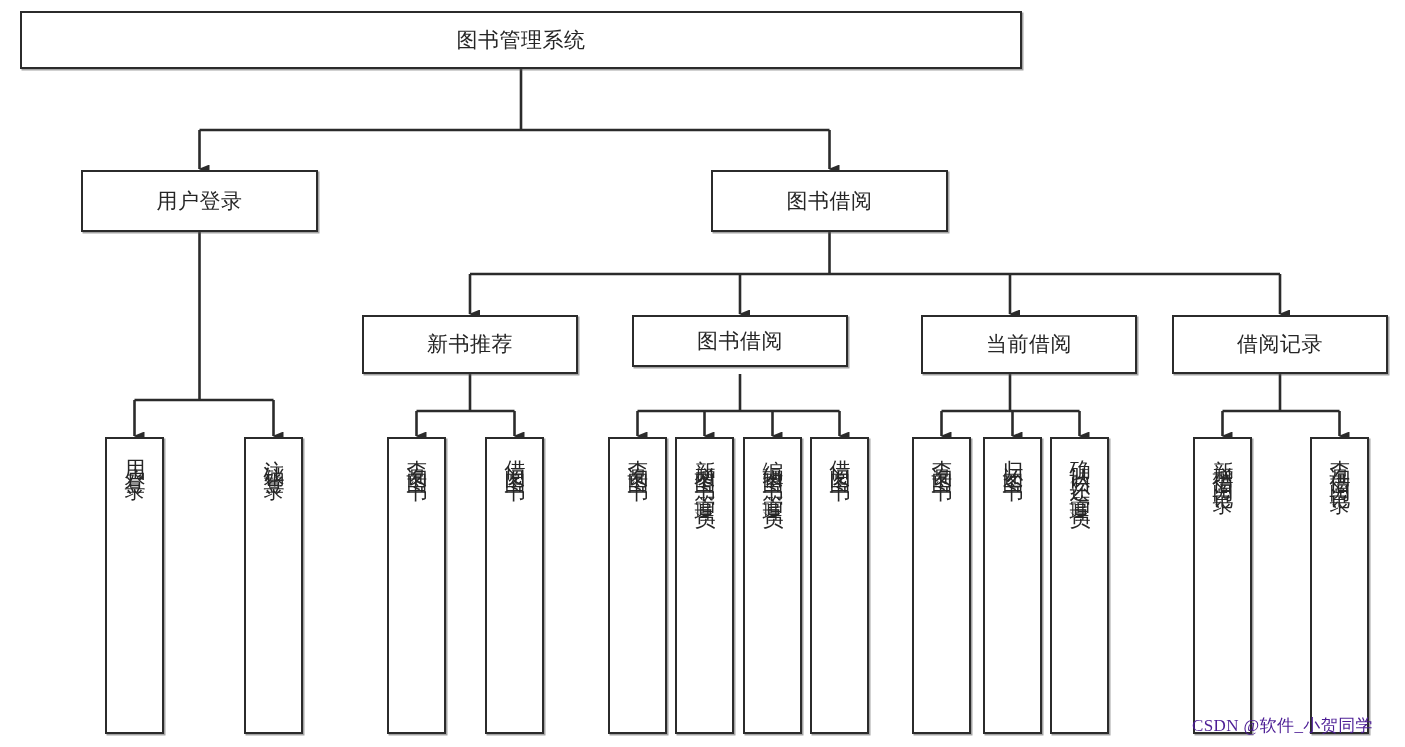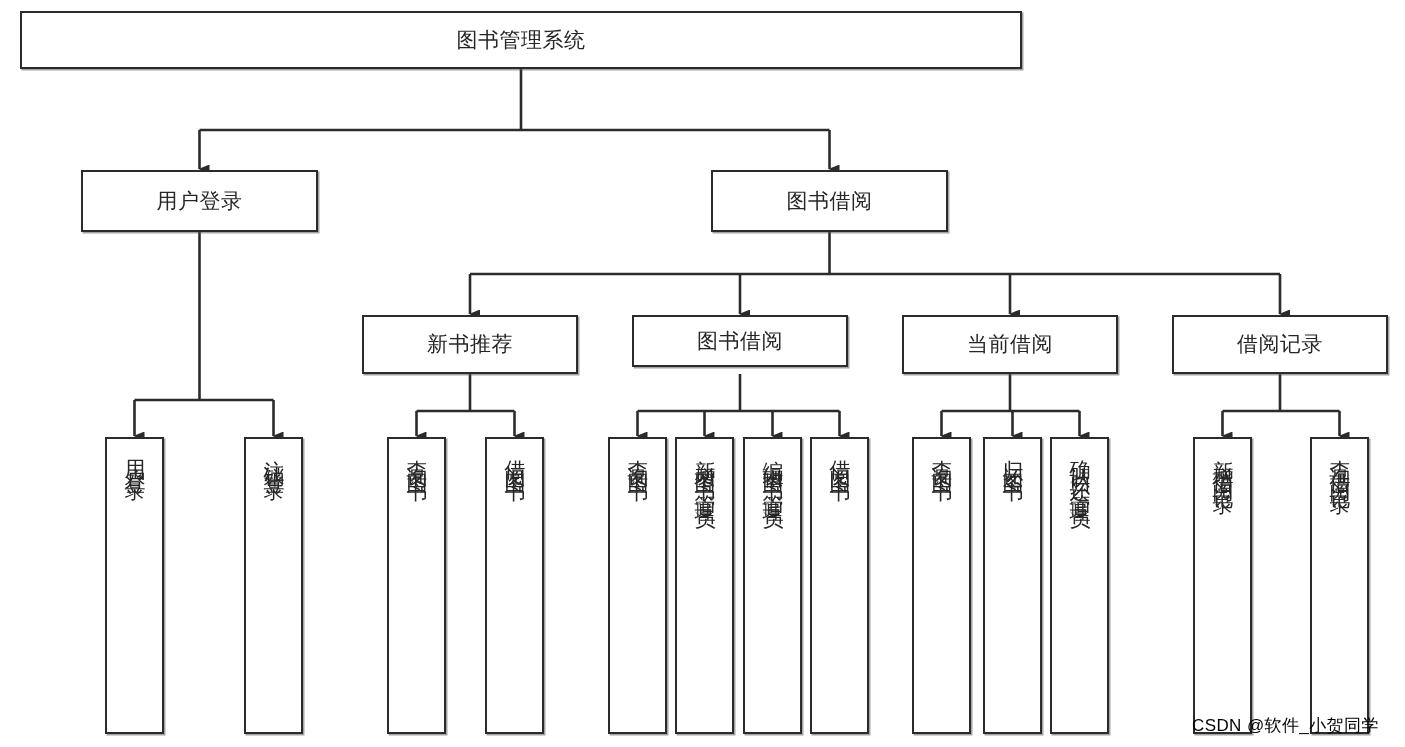--- a/index.html
+++ b/index.html
@@ -59,23 +59,23 @@
     white-space: nowrap;
   }
   .node-root {
     font-size: 22px;
   }
   .watermark {
     position: absolute;
     left: 1192px;
     top: 714px;
     font-size: 17px;
-    color: #000000;
+    color: #4c1d95;
     white-space: nowrap;
-    font-family: Liberation Sans, sans-serif;
+    font-family: Liberation Serif, serif;
     letter-spacing: 0.4px;
   }
 </style>
 </head>
 <body>
 
 <div id="diagram-root">
 
   <svg id="edge-layer" viewBox="0 0 1405 747" width="1405" height="747">
     <defs>
@@ -130,21 +130,21 @@
   <div class="node horizontal" id="node-l2-1" style="left: 711px; top: 170px; width: 237px; height: 62px;">
     <span>图书借阅</span>
   </div>
 
   <div class="node horizontal" id="node-l3-0" style="left: 362px; top: 315px; width: 216px; height: 59px;">
     <span>新书推荐</span>
   </div>
   <div class="node horizontal" id="node-l3-1" style="left: 632px; top: 315px; width: 216px; height: 52px;">
     <span>图书借阅</span>
   </div>
-  <div class="node horizontal" id="node-l3-2" style="left: 902px; top: 315px; width: 216px; height: 59px;">
+  <div class="node horizontal" id="node-l3-2" style="left: 921px; top: 315px; width: 216px; height: 59px;">
     <span>当前借阅</span>
   </div>
   <div class="node horizontal" id="node-l3-3" style="left: 1172px; top: 315px; width: 216px; height: 59px; text-align: right;">
     <span>借阅记录</span>
   </div>
 
   <div class="node vertical" id="node-leaf-0" style="left: 105px; top: 437px; width: 59px; height: 297px;">
     <span class="vtext">用户登录</span>
   </div>
   <div class="node vertical" id="node-leaf-1" style="left: 244px; top: 437px; width: 59px; height: 297px;">

